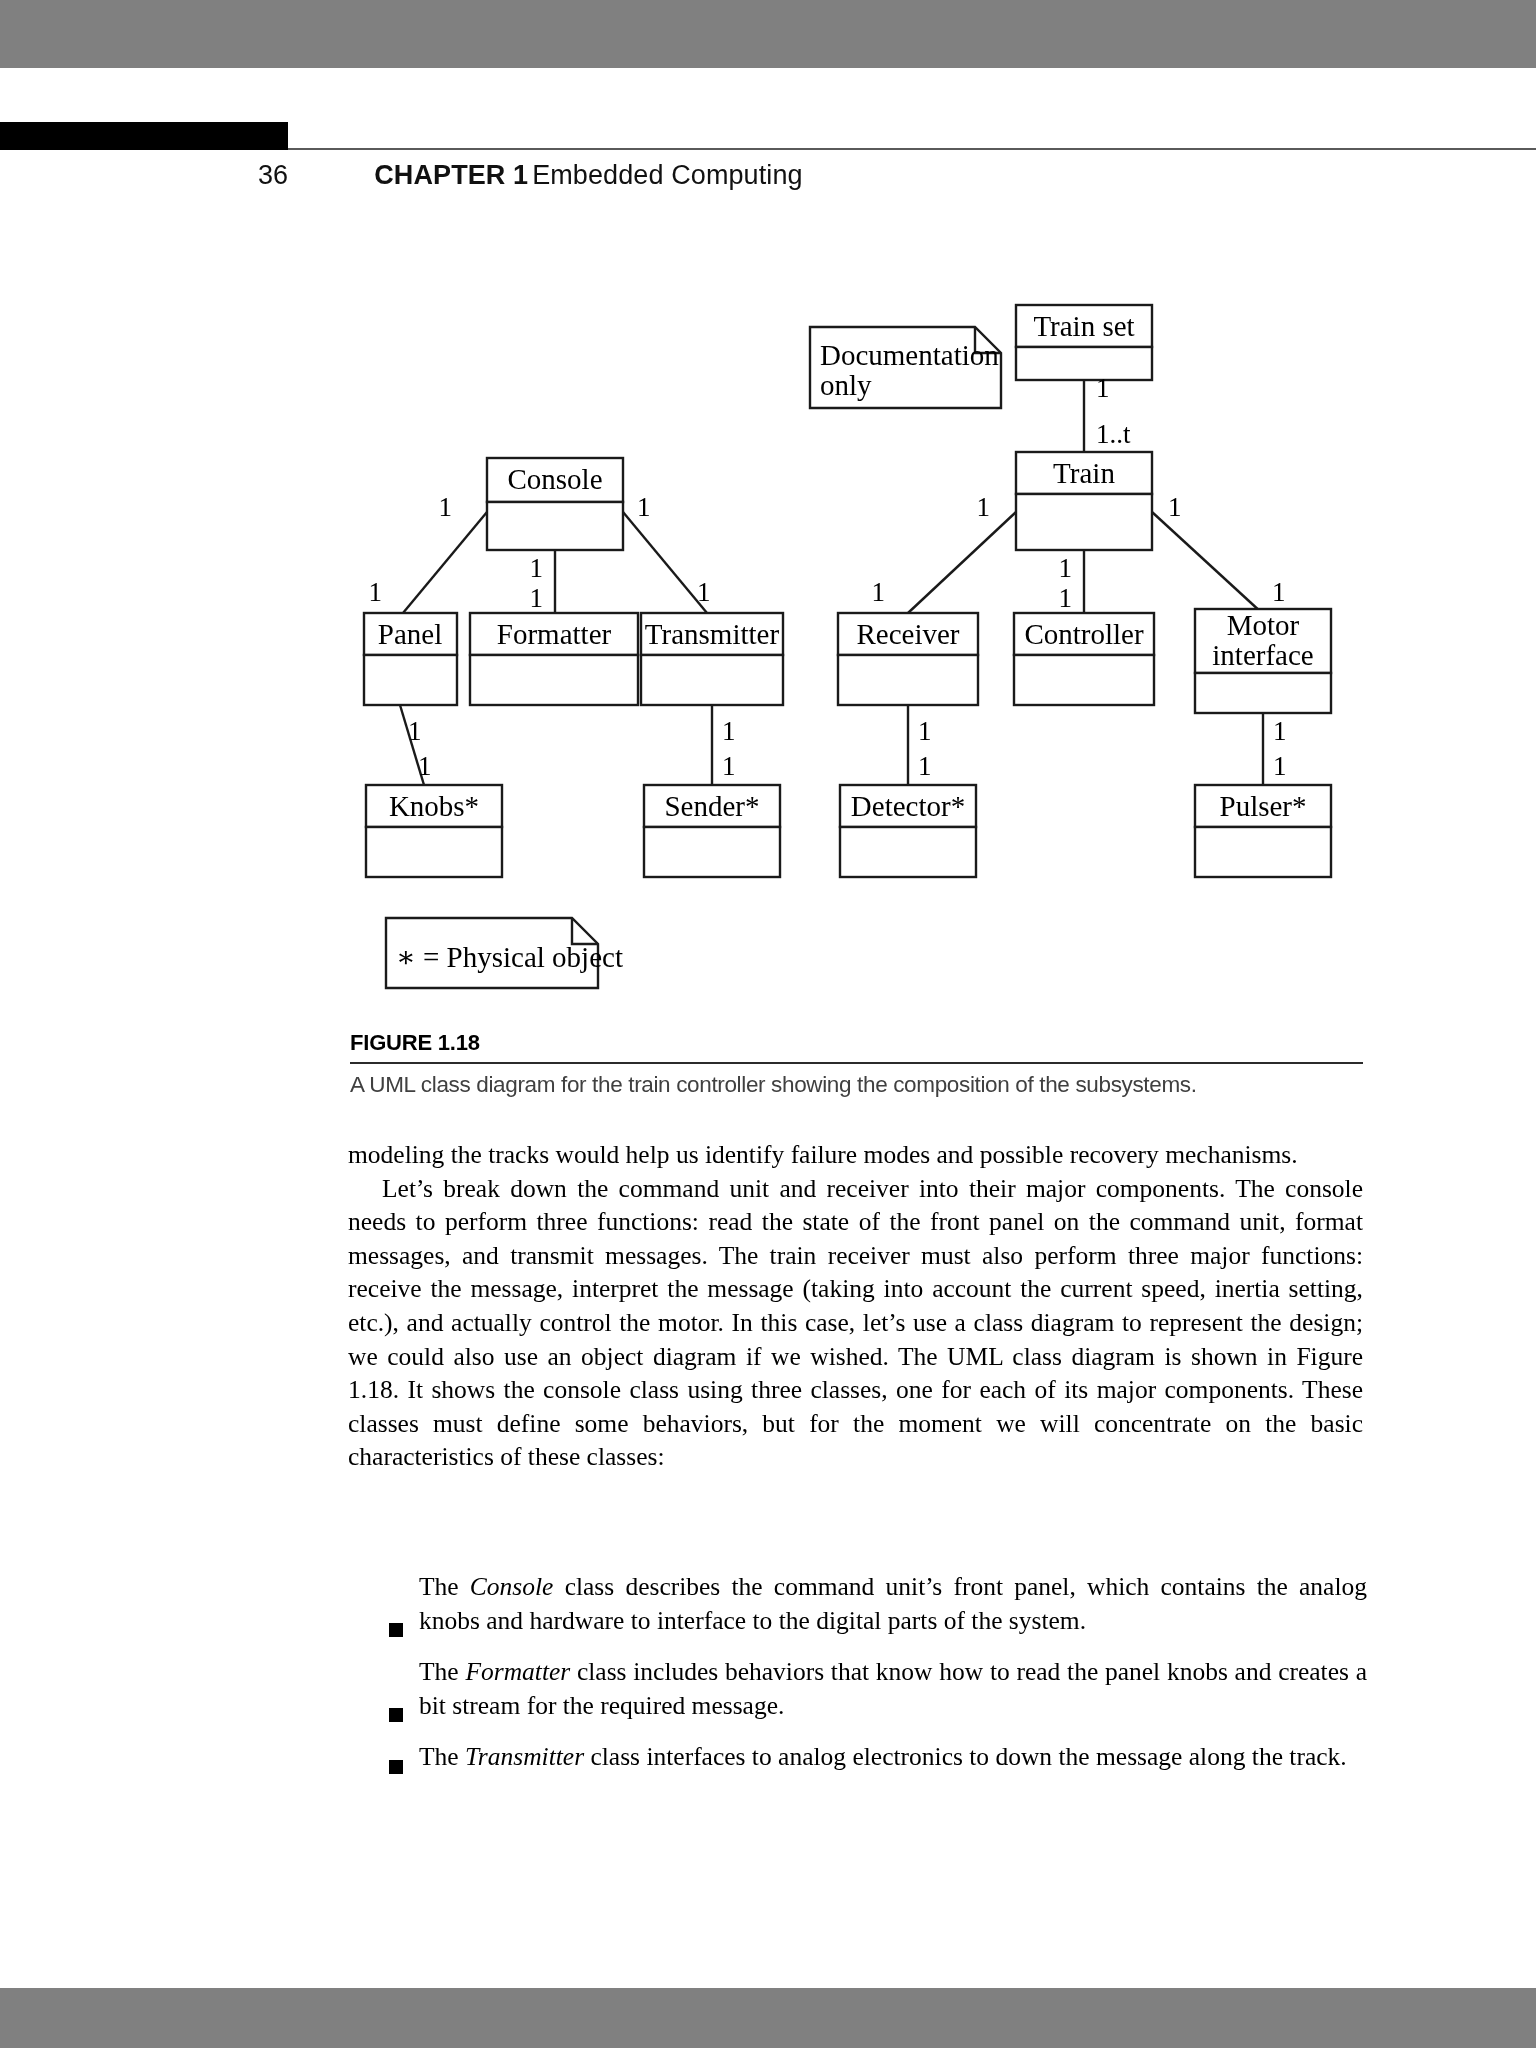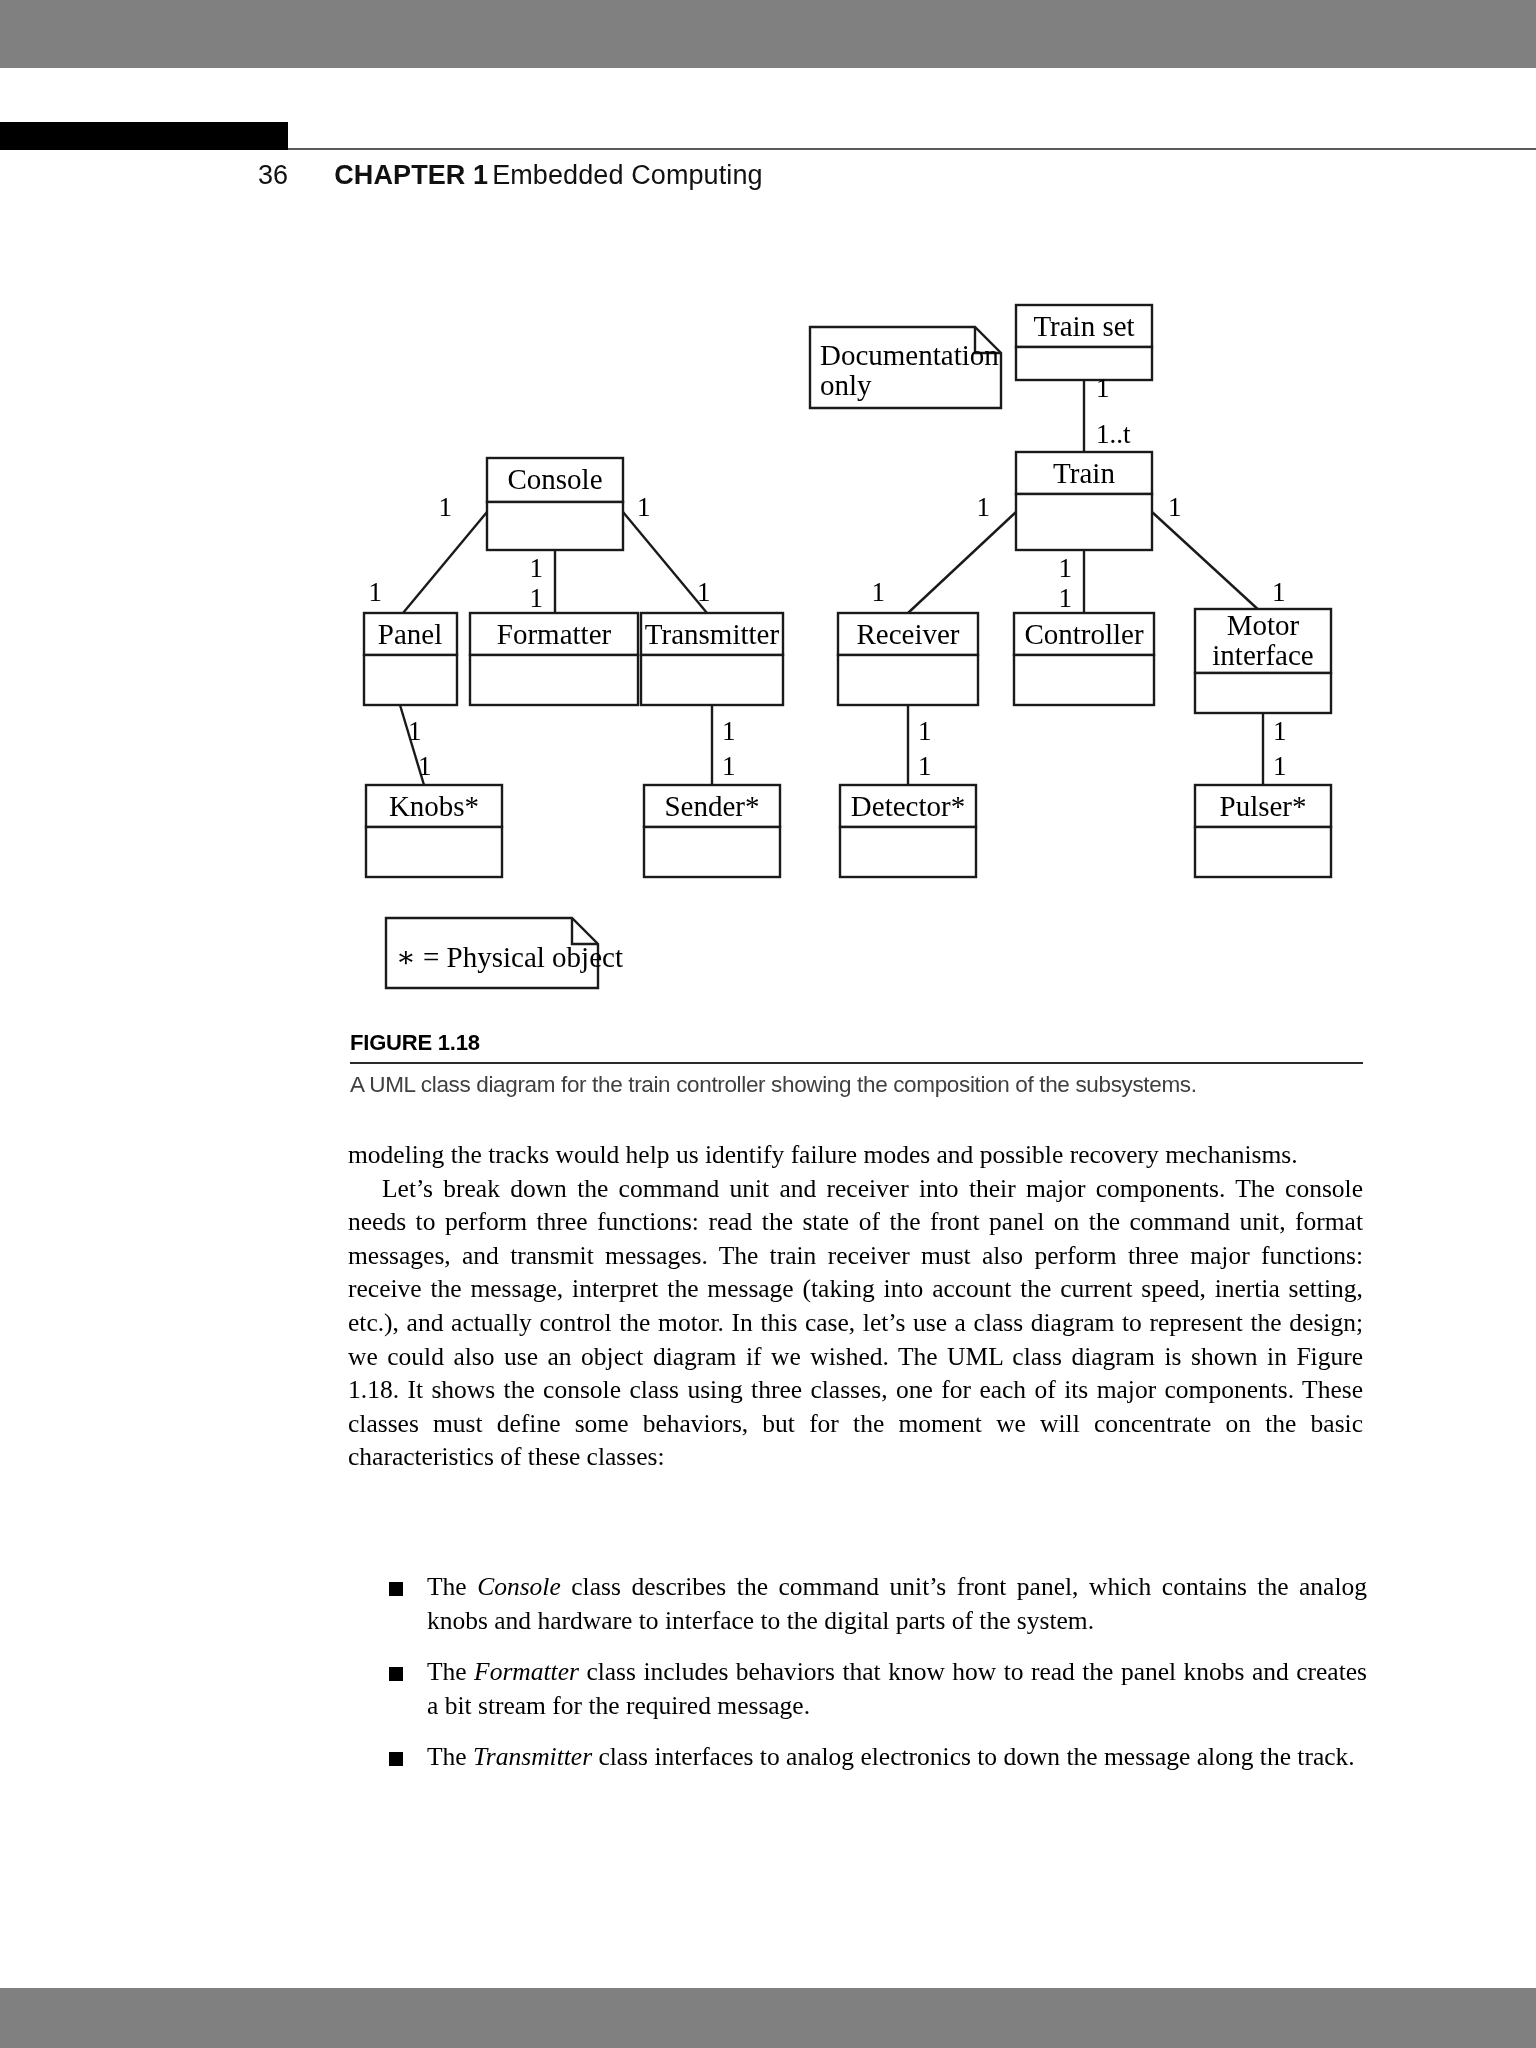--- a/index.html
+++ b/index.html
@@ -54,20 +54,21 @@
     letter-spacing: 0.1px;
     color: #111;
     white-space: nowrap;
   }
   .head-pageno {
     font-weight: normal;
     margin-right: 46px;
   }
   .head-chapter {
     font-weight: bold;
+    margin-left: 40px;
   }
   .head-title {
     font-weight: normal;
     margin-left: 4px;
   }
 
   
   .figure {
     position: absolute;
     left: 0; top: 0;
@@ -120,23 +121,22 @@
   .bullets {
     position: absolute;
     left: 389px; top: 1570px;
     width: 978px;
     font-size: 25.5px;
     line-height: 33.6px;
     color: #000;
   }
   .bullet-row {
     display: flex;
-    align-items: flex-start;
+    align-items: flex-end;
     margin-bottom: 18px;
-    gap: 8px;
   }
   .bullet-mark {
     width: 14px;
     height: 14px;
     background: #000;
     margin-top: 12px;
     margin-right: 16px;
     flex: 0 0 auto;
   }
   .bullet-body {

